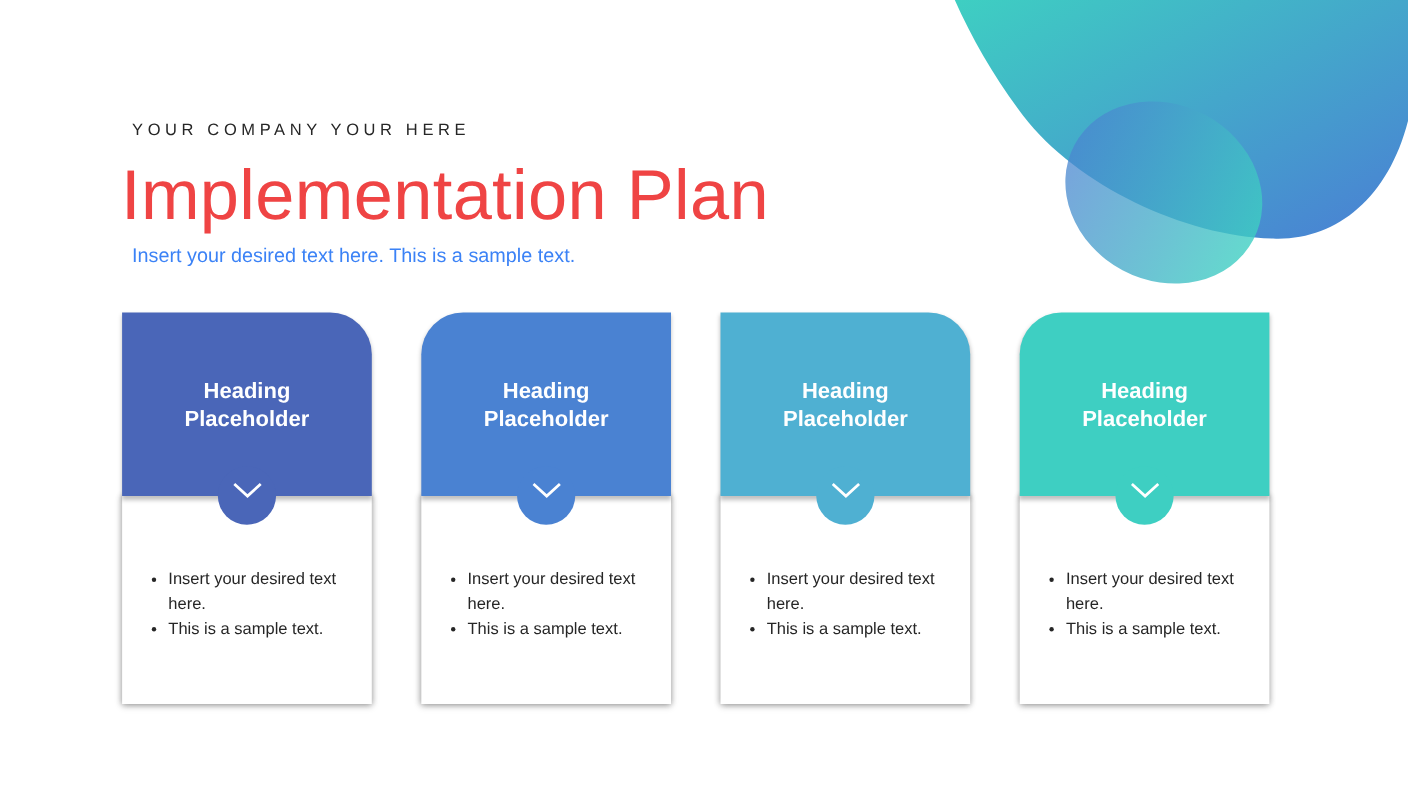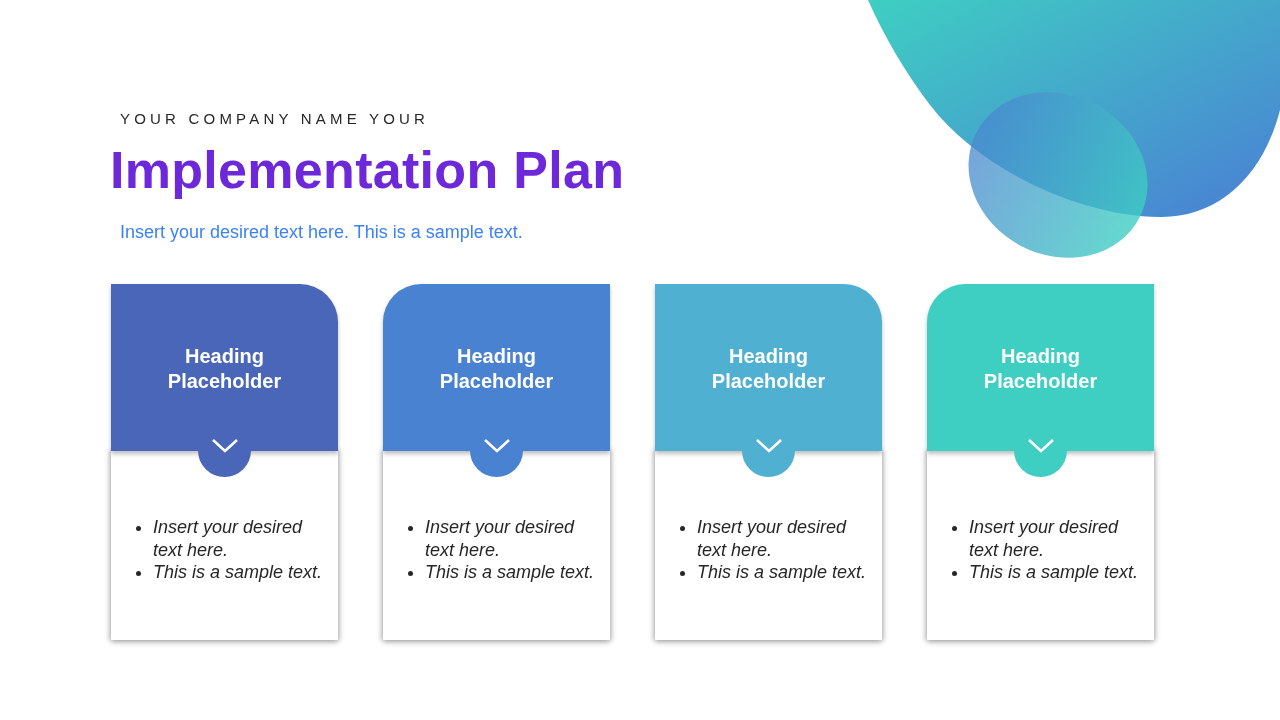--- a/index.html
+++ b/index.html
@@ -8,21 +8,21 @@
     background: #ffffff;
     font-family: "Liberation Sans", "DejaVu Sans", sans-serif;
   }
   .deco { position: absolute; left: 0; top: 0; width: 1280px; height: 720px; pointer-events: none; }
   .company {
     position: absolute; left: 120px; top: 110px;
     font-size: 15px; letter-spacing: 4.2px; color: #262626;
   }
   .title {
     position: absolute; left: 110px; top: 140px;
-    font-size: 52px; font-weight: bold; color: #6d28d9; letter-spacing: 0.3px;
+    font-size: 64px; font-weight: normal; color: #ef4444; letter-spacing: 0.3px;
   }
   .subtitle {
     position: absolute; left: 120px; top: 222px;
     font-size: 18px; color: #3b82f6;
   }
   .card { position: absolute; top: 284px; width: 197px; height: 356px; }
   .card .body {
     position: absolute; left: 0; top: 166px; width: 227px; height: 190px;
     background: #ffffff;
     box-shadow: 0 2px 6px rgba(0,0,0,0.28), 2px 0 5px rgba(0,0,0,0.12), -2px 0 5px rgba(0,0,0,0.12);
@@ -38,21 +38,21 @@
     position: absolute; left: 0; right: 0; top: 60px;
     text-align: center; color: #ffffff; font-weight: bold; font-size: 20px; line-height: 25px;
   }
   .card .circle {
     position: absolute; left: 87px; top: 140px; width: 53px; height: 53px; border-radius: 50%;
     z-index: 3; display: flex; align-items: center; justify-content: center;
   }
   .card .circle svg { margin-top: -10px; }
   .card ul {
     position: absolute; left: 24px; top: 232px; margin: 0; padding: 0 0 0 18px;
-    width: 180px; font-size: 18px; line-height: 22.5px; color: #262626; font-style: italic;
+    width: 180px; font-size: 15px; line-height: 22.5px; color: #262626;
   }
   .card li { padding-left: 0; }
 </style>
 </head>
 <body>
 
 <svg class="deco" viewBox="0 0 1280 720">
   <defs>
     <linearGradient id="g1" x1="0" y1="0" x2="1" y2="1">
       <stop offset="0" stop-color="#3ecfc2"></stop>
@@ -60,21 +60,21 @@
     </linearGradient>
     <linearGradient id="g2" x1="0" y1="0" x2="1" y2="0">
       <stop offset="0" stop-color="#4a86d0" stop-opacity="0.75"></stop>
       <stop offset="1" stop-color="#3ecfc2" stop-opacity="0.8"></stop>
     </linearGradient>
   </defs>
   <path d="M868 0 L1280 0 L1280 110 C1262 180 1215 218 1160 217 C1080 216 980 170 930 105 C905 72 884 36 868 0 Z" fill="url(#g1)"></path>
   <ellipse cx="1058" cy="175" rx="92" ry="80" transform="rotate(28 1058 175)" fill="url(#g2)"></ellipse>
 </svg>
 
-<div class="company">YOUR COMPANY NAME YOUR</div>
+<div class="company">YOUR COMPANY YOUR HERE</div>
 <div class="title">Implementation Plan</div>
 <div class="subtitle">Insert your desired text here. This is a sample text.</div>
 
 <div class="card r-tr" style="left:111px">
   <div class="head" style="background:#4a66b8">
     <div class="heading">
       <div>Heading</div>
       <div>Placeholder</div>
     </div>
   </div>

